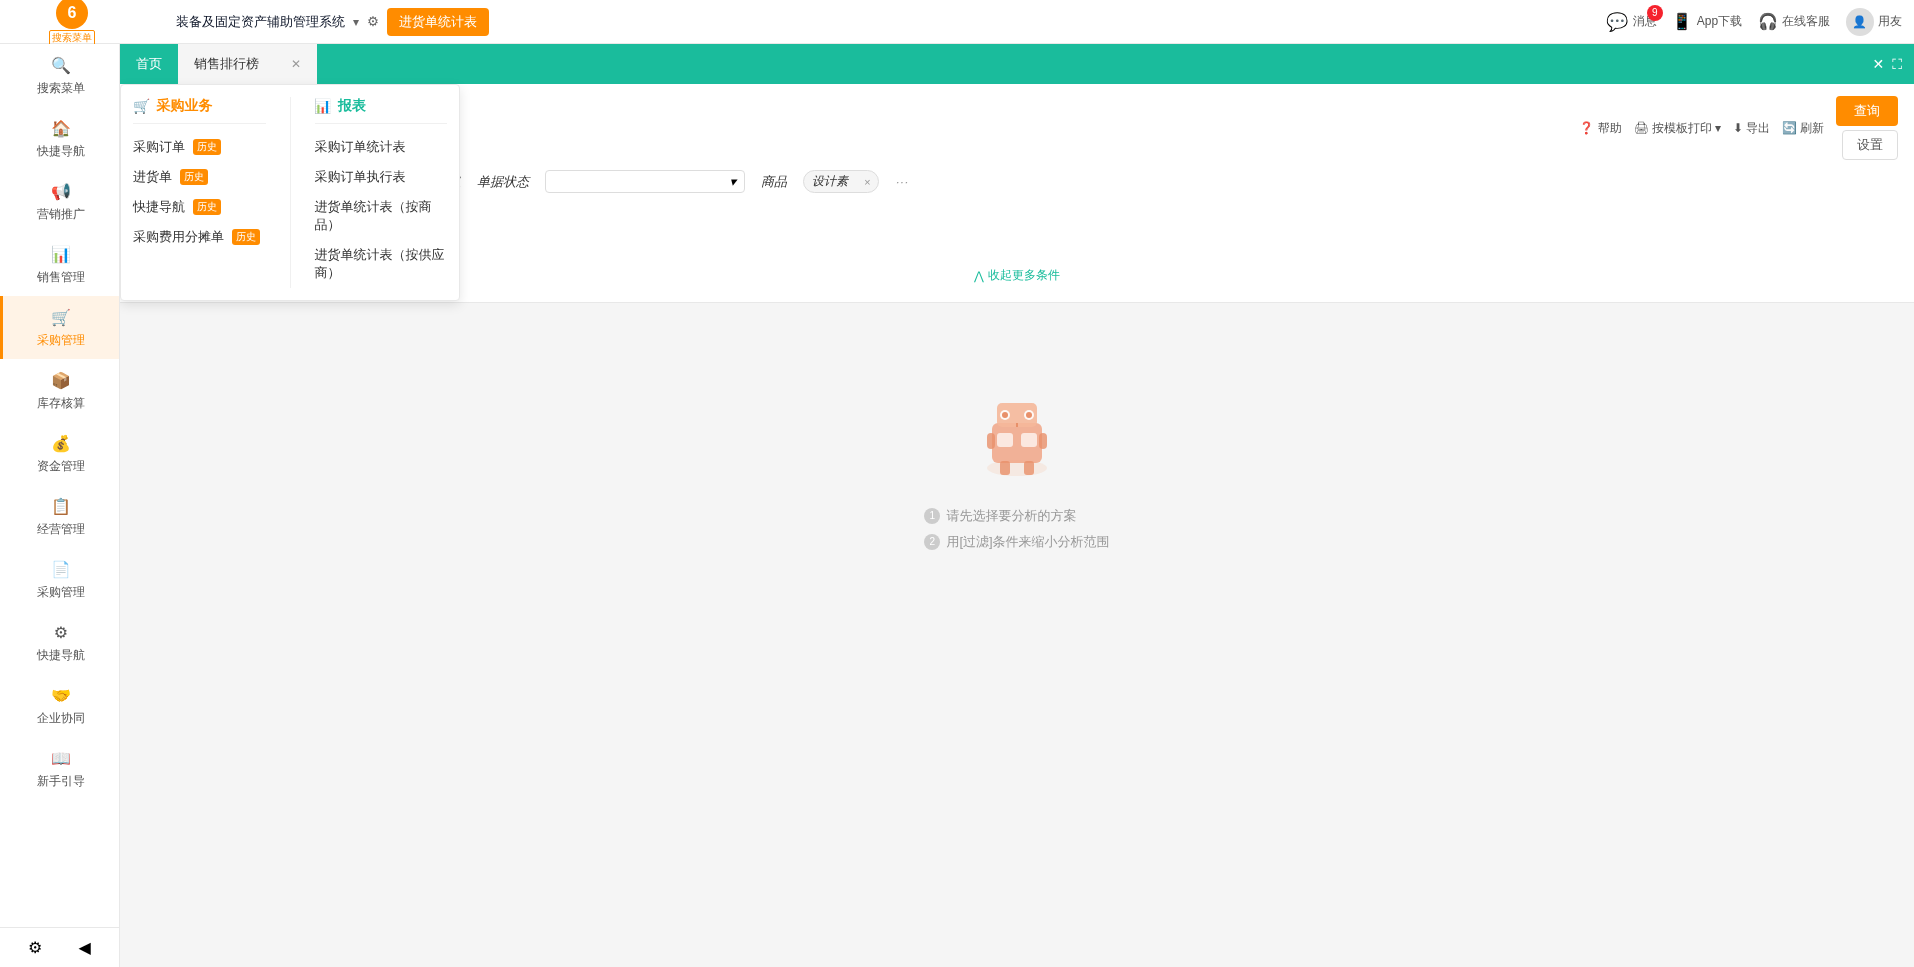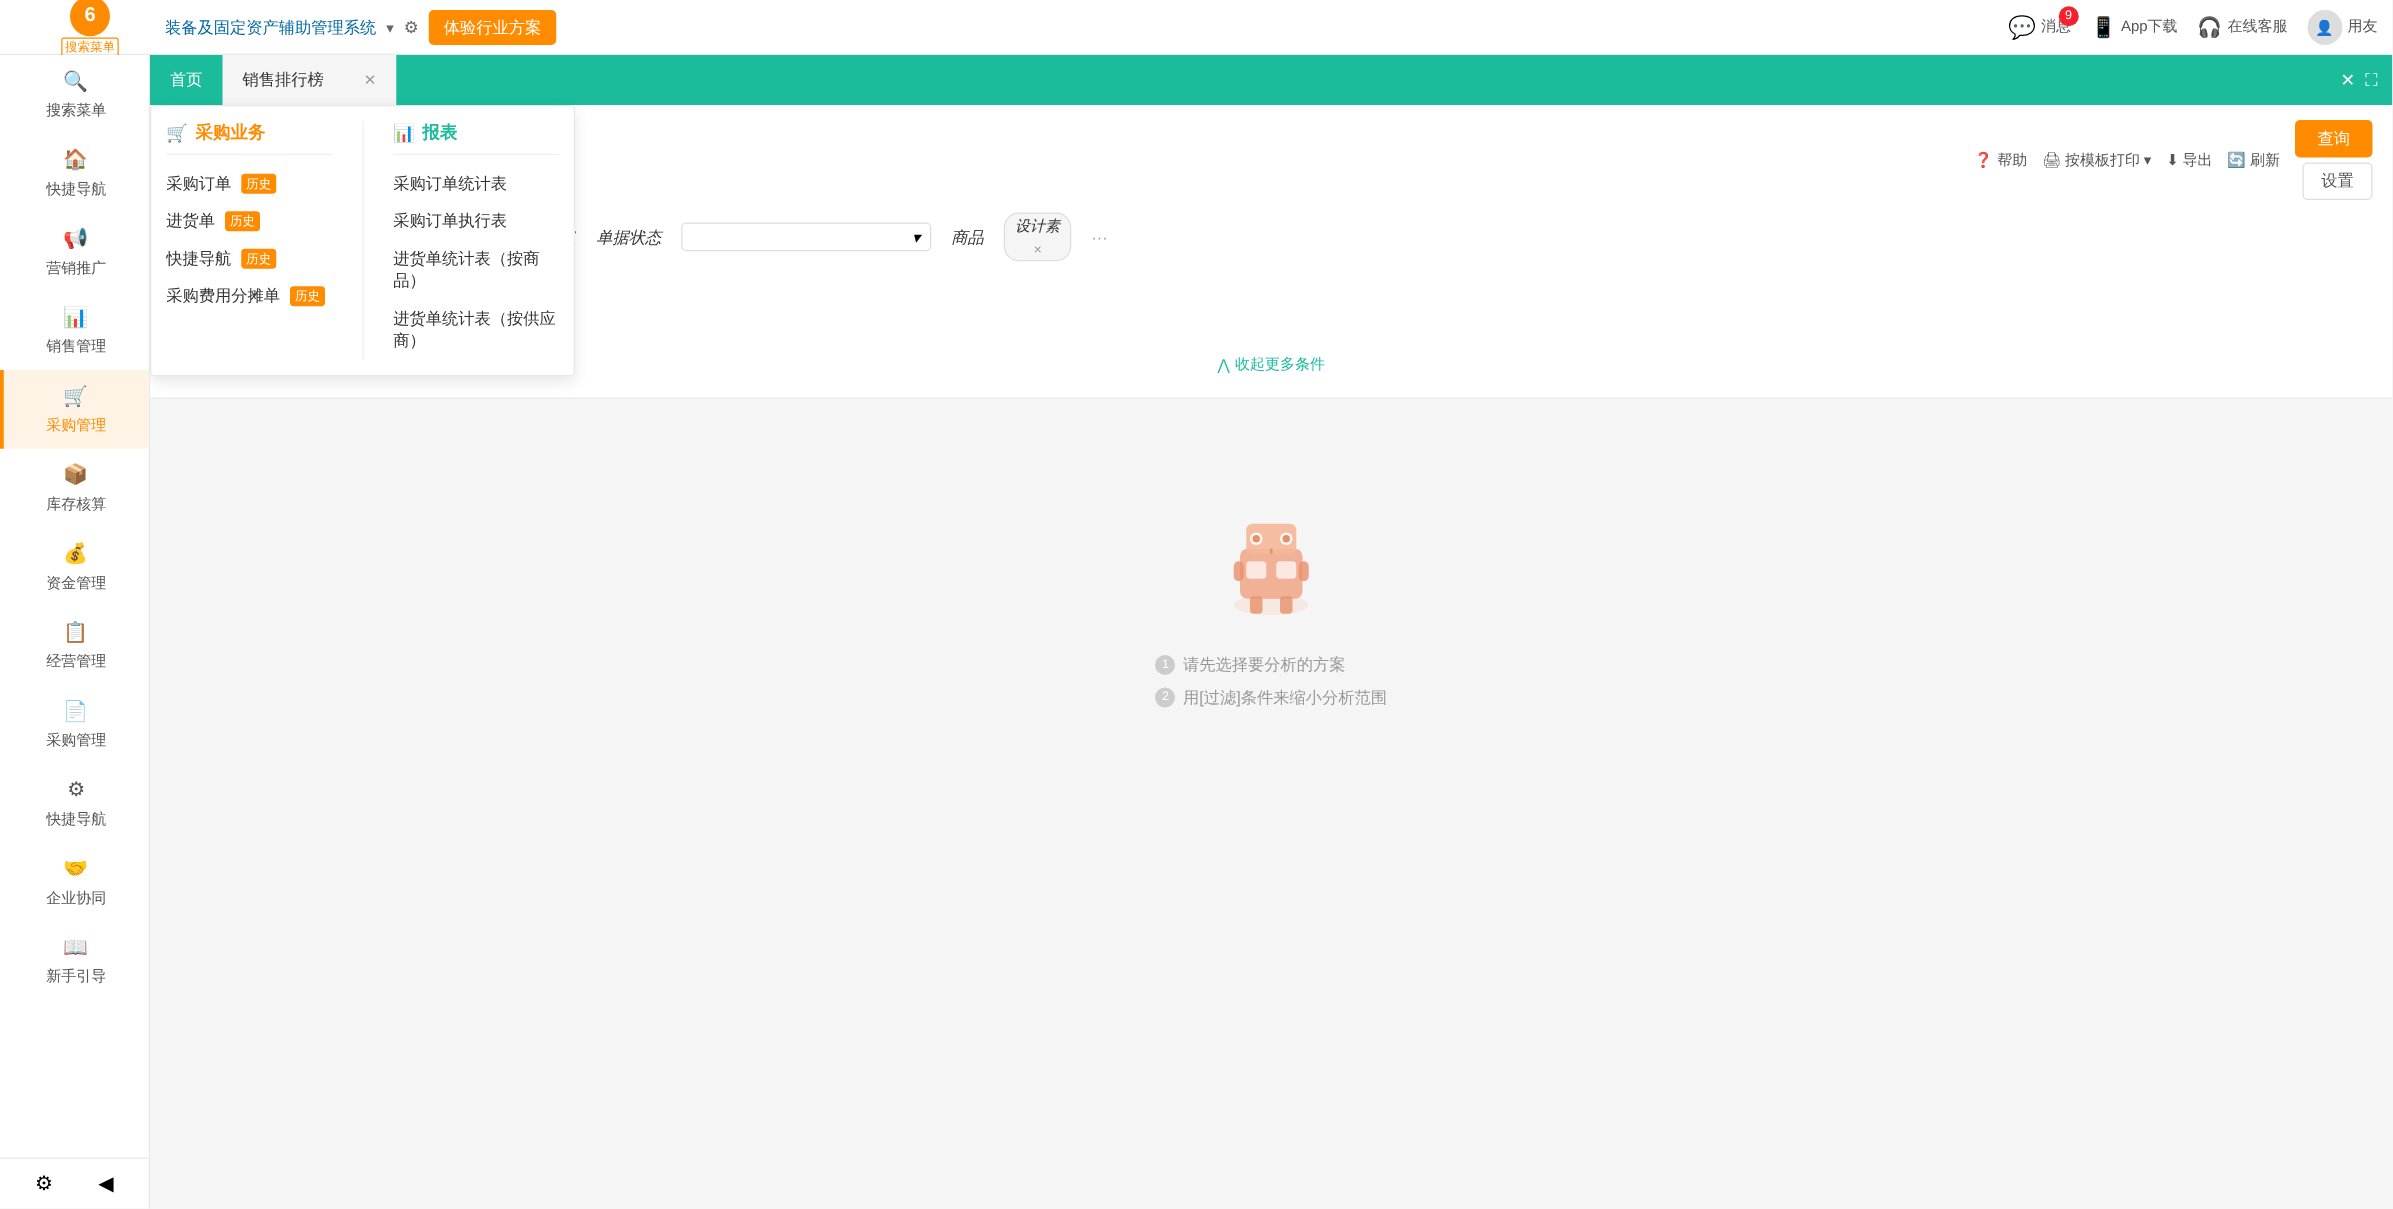--- a/index.html
+++ b/index.html
@@ -42,22 +42,23 @@
       padding: 0 2px;
       margin-top: 1px;
     }
     .header-center {
       flex: 1;
       display: flex;
       align-items: center;
       gap: 8px;
     }
     .system-title {
-      color: #0369a1;
-      font-size: 13px;
+      color: #0f172a;
+      font-size: 13px;
+      margin-left: 44px;
     }
     .header-dropdown-btn {
       background: none;
       border: none;
       cursor: pointer;
       color: #666;
       font-size: 12px;
     }
     .settings-icon-btn {
       background: none;
@@ -279,22 +280,21 @@
     }
     .filter-tag {
       background: #f5f5f5;
       border: 1px solid #ddd;
       border-radius: 12px;
       padding: 2px 8px;
       font-size: 12px;
       color: #333;
       display: flex;
       align-items: center;
-      gap: 4px;
-      flex-direction: column;
+      gap: 16px;
     }
     .filter-tag .remove {
       cursor: pointer;
       color: #999;
       font-size: 11px;
     }
     .filter-select {
       min-width: 120px;
       border: 1px solid #ddd;
       border-radius: 4px;
@@ -429,21 +429,21 @@
   <div class="logo-area">
     <div class="logo-icon">
       <span>6</span>
     </div>
     <div class="logo-tag" style="font-size:10px;color:#ff8c00;border:1px solid #ff8c00;border-radius:2px;padding:0 2px;margin-top:1px;">搜索菜单</div>
   </div>
   <div class="header-center">
     <span class="system-title">装备及固定资产辅助管理系统</span>
     <button class="header-dropdown-btn">▾</button>
     <button class="settings-icon-btn">⚙</button>
-    <button class="industry-btn">体验行业方案</button>
+    <button class="industry-btn">进货单统计表</button>
   </div>
   <div class="header-right">
     <div class="header-right-item" style="position:relative;">
       <span style="font-size:18px;">💬</span>
       <div class="badge">9</div>
       <span>消息</span>
     </div>
     <div class="header-right-item">
       <span style="font-size:16px;">📱</span>
       <span>App下载</span>

